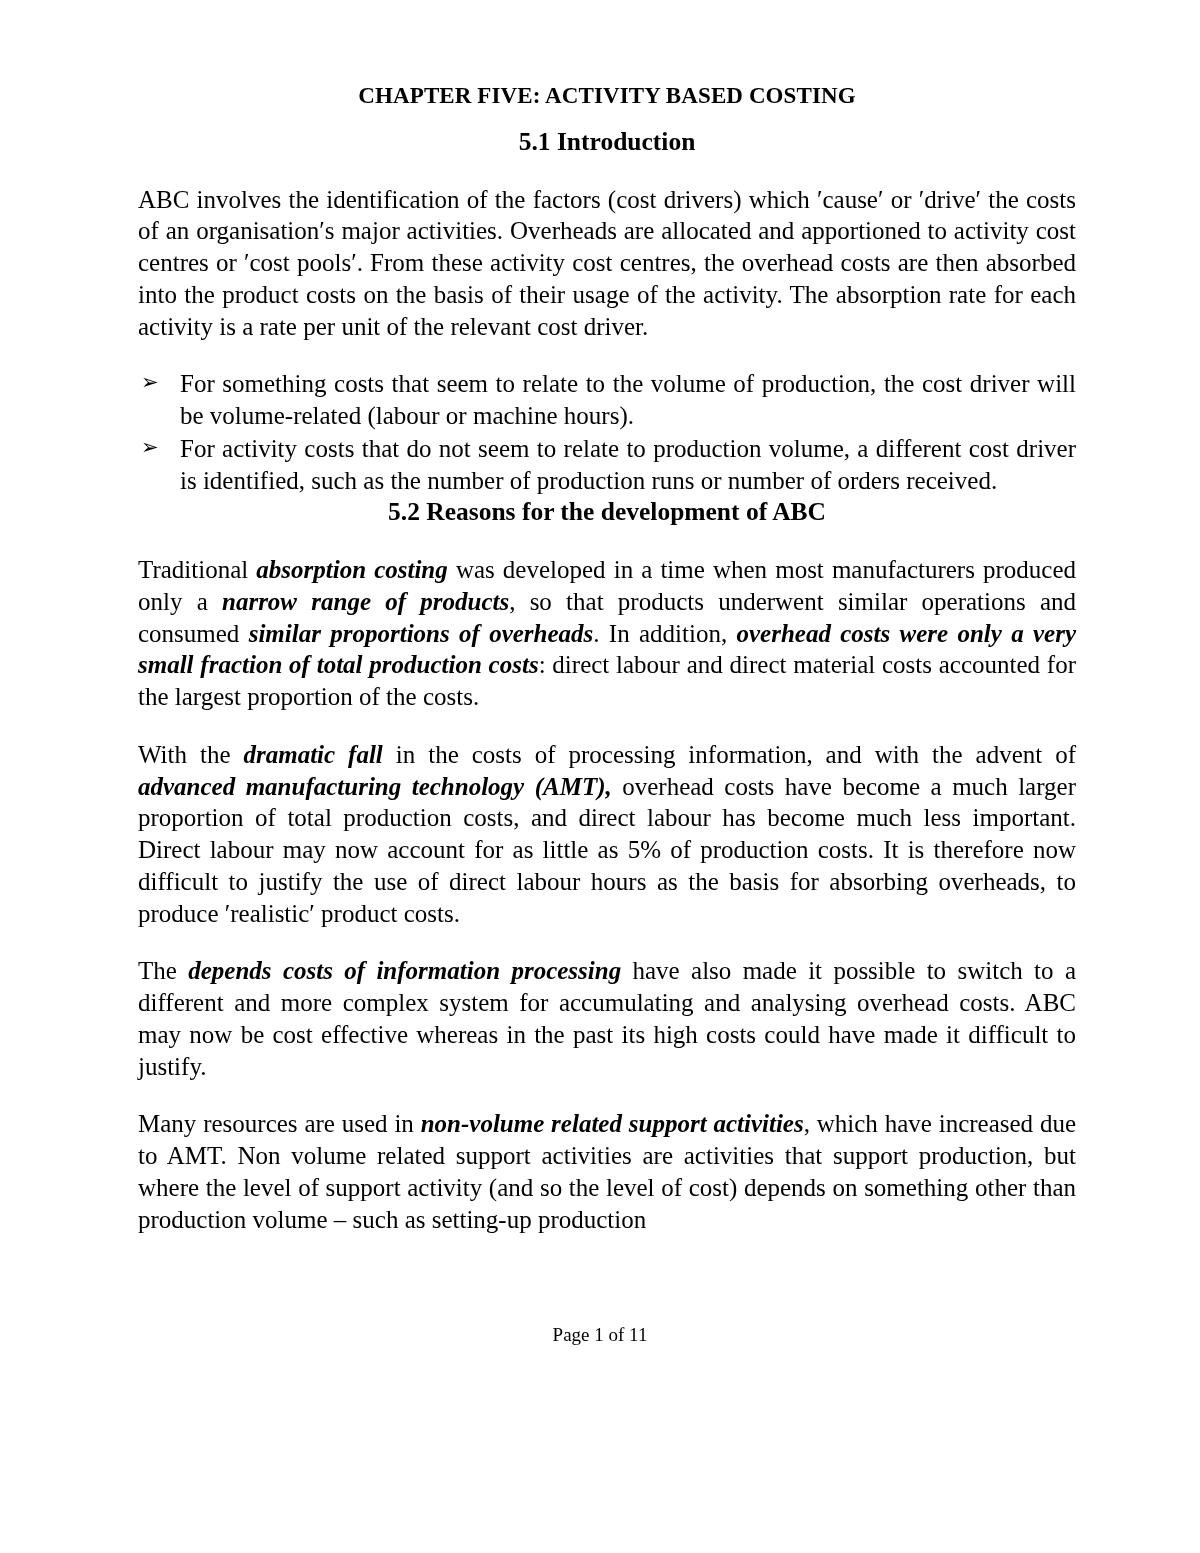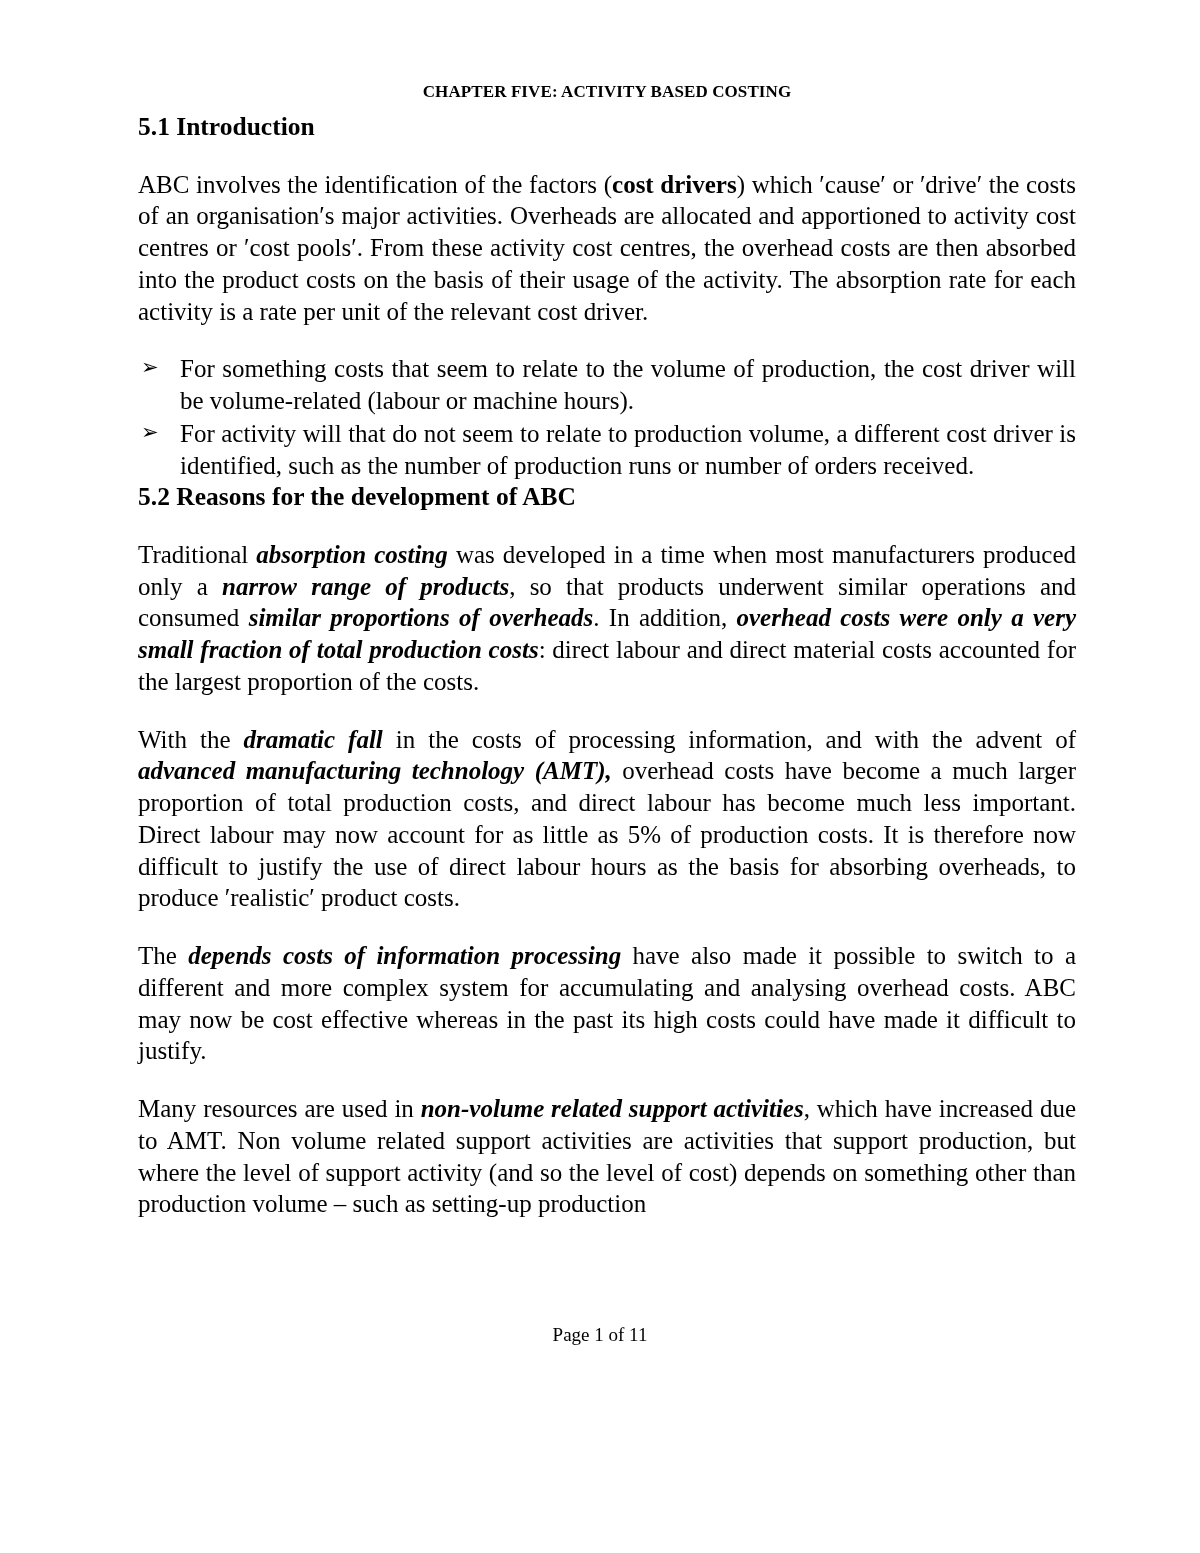--- a/index.html
+++ b/index.html
@@ -29,32 +29,32 @@
   .content {
     position: absolute;
     left: 138px;
     top: 82px;
     width: 938px;
   }
 
   .doc-title {
     text-align: center;
     font-weight: bold;
-    font-size: 17px;
+    font-size: 23px;
     line-height: 1.18;
     letter-spacing: 0.1px;
-    margin: 0 0 10px 0;
+    margin: 0 0 18px 0;
   }
 
   .section-heading {
     font-weight: bold;
     font-size: 25.5px;
     line-height: 1.2;
     margin: 0;
-    text-align: left;
+    text-align: center;
   }
 
   .heading-52 {
   }
 
   p.body-text {
     font-size: 25px;
     line-height: 1.27;
     text-align: justify;
     text-justify: inter-word;
@@ -80,21 +80,21 @@
 
   .bullet-list li .marker {
     position: absolute;
     left: 3px;
     top: -1px;
     font-family: "DejaVu Sans", sans-serif;
     font-size: 21px;
     line-height: 1.48;
   }
 
-  b, strong { font-weight: bold; }
+  b, strong { font-weight: normal; }
   .bi { font-weight: bold; font-style: italic; margin-top: 16px; }
   .b  { font-weight: normal; font-style: normal; }
 
   .footer {
     position: absolute;
     left: 0;
     top: 1324px;
     width: 1200px;
     text-align: center;
     font-size: 19px;
@@ -110,21 +110,21 @@
 
     <h1 class="doc-title">CHAPTER FIVE: ACTIVITY BASED COSTING</h1>
 
     <h2 class="section-heading">5.1 Introduction</h2>
 
 
     <p class="body-text"><span>ABC involves the identification of the factors (</span><b>cost drivers</b><span>) which ′cause′ or ′drive′ the costs of an organisation′s major activities. Overheads are allocated and apportioned to activity cost centres or ′cost pools′. From these activity cost centres, the overhead costs are then absorbed into the product costs on the basis of their usage of the activity. The absorption rate for each activity is a rate per unit of the relevant cost driver.</span></p>
 
     <ul class="bullet-list">
       <li><span class="marker">➢</span><span>For something costs that seem to relate to the volume of production, the cost driver will be volume-related (labour or machine hours).</span></li>
-      <li><span class="marker">➢</span><span>For activity will that do not seem to relate to production volume, a different cost driver is identified, such as the number of production runs or number of orders received.</span></li>
+      <li><span class="marker">➢</span><span>For activity costs that do not seem to relate to production volume, a different cost driver is identified, such as the number of production runs or number of orders received.</span></li>
     </ul>
 
     <h2 class="section-heading heading-52">5.2 Reasons for the development of ABC</h2>
 
     <p class="body-text"><span>Traditional </span><span class="bi">absorption costing</span><span> was developed in a time when most manufacturers produced only a </span><span class="bi">narrow range of products</span><span>, so that products underwent </span><span class="b">similar operations</span><span> and consumed </span><span class="bi">similar proportions of overheads</span><span>. In addition, </span><span class="bi">overhead costs were only a very small fraction of total production costs</span><span>: direct labour and direct material costs accounted for the largest proportion of the costs.</span></p>
 
     <p class="body-text"><span>With the </span><span class="bi">dramatic fall</span><span> in the costs of processing information, and with the advent of </span><span class="bi">advanced manufacturing technology (AMT),</span><span> overhead costs have become a much larger proportion of total production costs, and direct labour has become much less important. Direct labour may now account for as little as 5% of production costs. It is therefore now difficult to justify the use of direct labour hours as the basis for absorbing overheads, to produce ′realistic′ product costs.</span></p>
 
     <p class="body-text"><span>The </span><span class="bi">depends costs of information processing</span><span> have also made it possible to switch to a different and more complex system for accumulating and analysing overhead costs. ABC may now be cost effective whereas in the past its high costs could have made it difficult to justify.</span></p>
 

